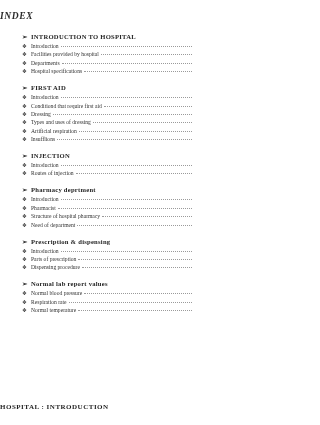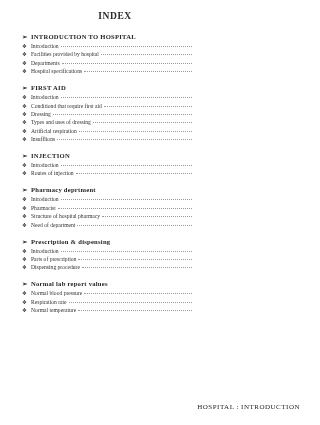--- a/index.html
+++ b/index.html
@@ -14,25 +14,25 @@
     width:300px; height:425px;
     background:#fff;
     overflow:hidden;
   }
 
   
   .doc-title {
     position:absolute;
     left:0; top:11px;
     width:230px;
-    text-align:center;
     font-size:9.5px;
     font-weight:bold;
     letter-spacing:0.6px;
     color:#2a2a2a;
+    font-style:italic;
   }
 
   
   .content {
     position:absolute;
     left:22px; top:32px;
     width:170px;
   }
 
   .section { margin-bottom:7.5px; }
@@ -87,23 +87,23 @@
     left:0; right:0;
     bottom:1px;
     border-bottom:0.7px dotted #9a9a9a;
   }
 
   
   .footer {
     position:absolute;
     left:0; top:403px;
     width:300px;
-    text-align:right;
+    text-align:left;
     font-size:7px;
-    font-weight:normal;
+    font-weight:bold;
     letter-spacing:0.5px;
     color:#1f1f1f;
   }
 </style>
 </head>
 <body>
 
 <div class="page">
 
   <div class="doc-title">INDEX</div>

